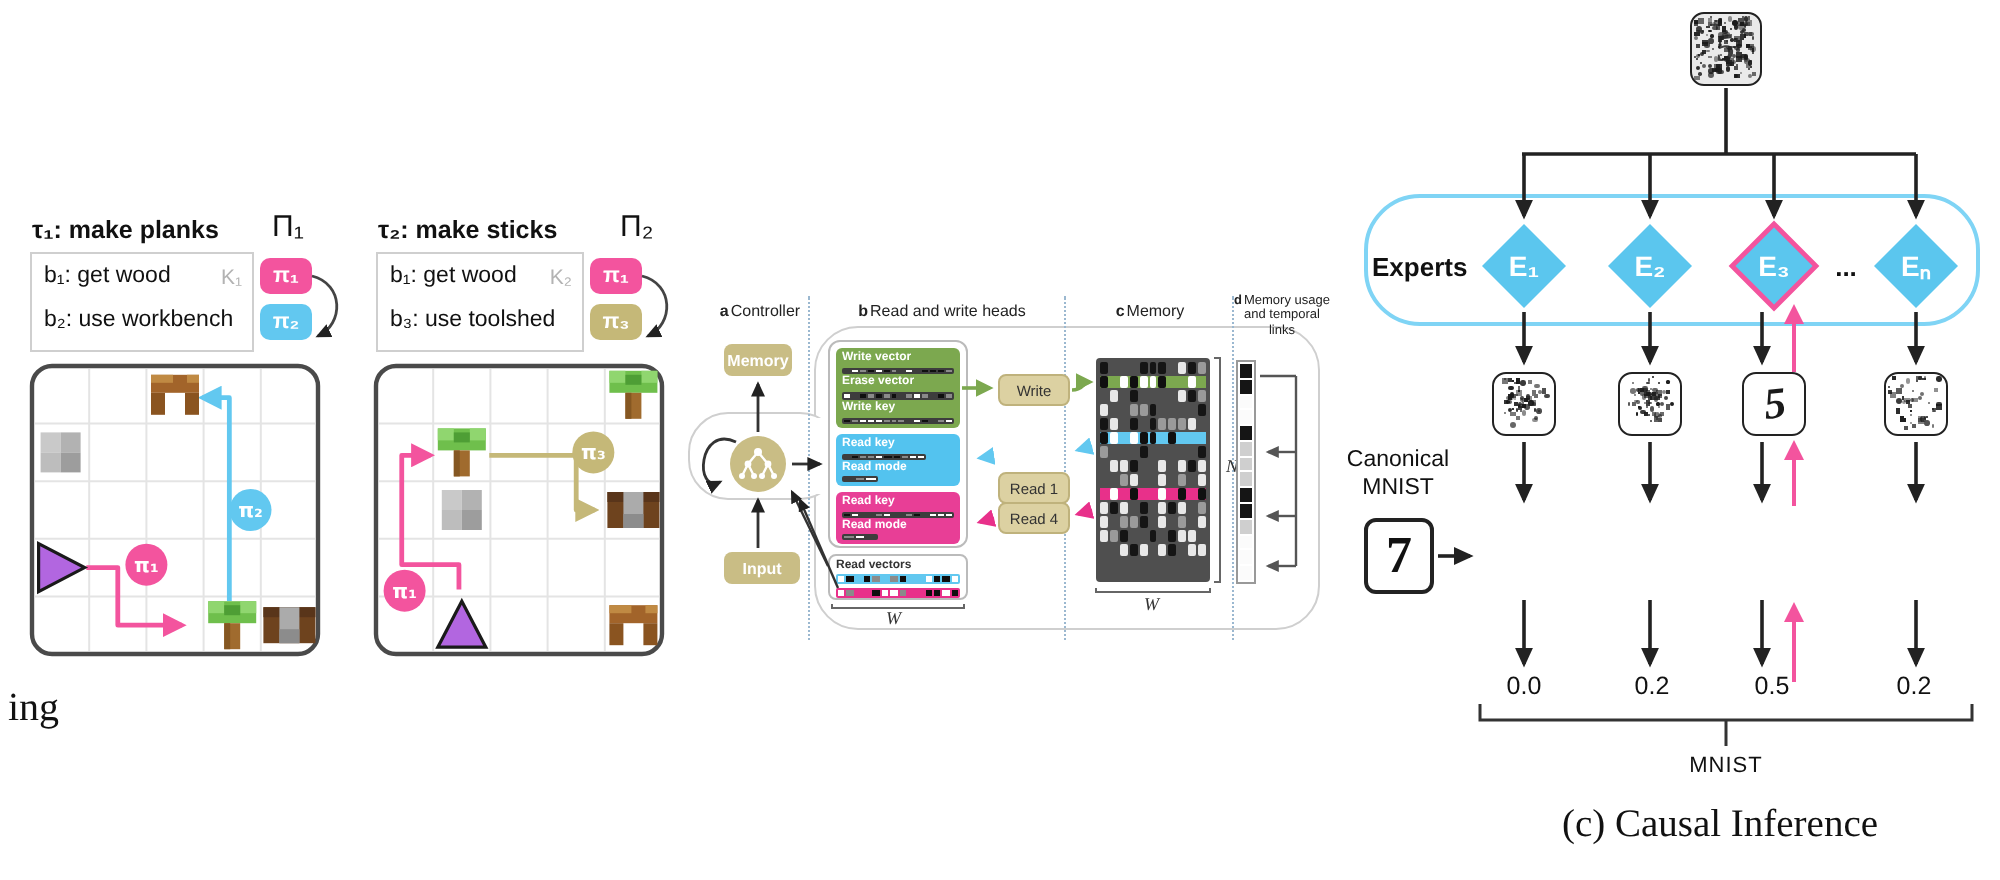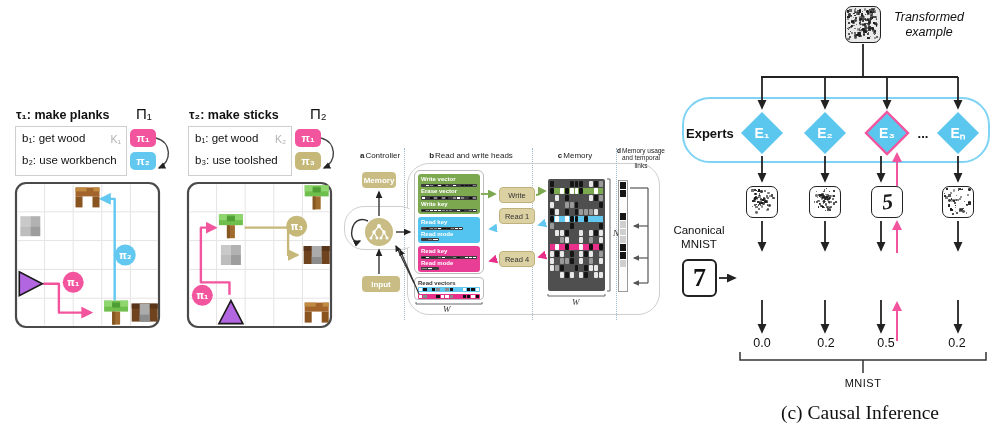--- a/index.html
+++ b/index.html
@@ -214,20 +214,21 @@
         <circle r="10.5" fill="#C5B878"></circle>
         <text y="3.5" text-anchor="middle" fill="#fff" font-size="10" font-weight="bold" font-family="&quot;DejaVu Sans&quot;,sans-serif">π₃</text>
       </g>
       <g transform="translate(15.3,113.32)">
         <circle r="10.5" fill="#F3549E"></circle>
         <text y="3.5" text-anchor="middle" fill="#fff" font-size="10" font-weight="bold" font-family="&quot;DejaVu Sans&quot;,sans-serif">π₁</text>
       </g>
     </svg>
 
   <div class="caption" style="left:4px;top:342px;width:350px">
+    <div>ing</div>
   </div>
 
   <div class="container-b" style="left:407px;top:163px;width:253px;height:152px"></div>
   <div class="bump" style="left:344px;top:206px;width:76px;height:44px"></div>
   <div class="eraser" style="left:406px;top:209px;width:13px;height:38px"></div>
   <div class="sep" style="left:404px;top:148px;height:172px"></div>
   <div class="sep" style="left:532px;top:148px;height:172px"></div>
   <div class="sep" style="left:616px;top:148px;height:172px"></div>
 
   <div class="sec" style="left:348px;top:151px;width:64px"><b>a</b><span>Controller</span></div>
@@ -385,21 +386,21 @@
         <span style="background: transparent;"></span>
         <span style="background: rgb(15, 15, 15);"></span>
         <span style="background: rgb(15, 15, 15);"></span>
         <span style="background: rgb(255, 255, 255);"></span>
         <span style="background: rgb(15, 15, 15);"></span>
       </div>
   </div>
   <div class="dimlabel" style="left:443px;top:304px">W</div>
 
   <div class="opbox" style="left:499px;top:187px;width:36px;height:16px">Write</div>
-  <div class="opbox" style="left:499px;top:208px;width:36px;height:16px">Read 1</div>
+  <div class="opbox" style="left:499px;top:236px;width:36px;height:16px">Read 1</div>
   <div class="opbox" style="left:499px;top:251px;width:36px;height:16px">Read 4</div>
 
   <div class="mem" id="memory" style="left:548px;top:179px;width:57px;height:112px">
       <div class="mrow">
         <span style="background: rgb(21, 21, 21);"></span>
         <span style="background: transparent;"></span>
         <span style="background: transparent;"></span>
         <span style="background: transparent;"></span>
         <span style="background: rgb(21, 21, 21);"></span>
         <span style="background: rgb(21, 21, 21);"></span>
@@ -745,24 +746,20 @@
       <i style="left: 66.1632%; top: 36.6642%; width: 2.97185px; height: 2.97185px; background: rgb(26, 26, 26); opacity: 0.836847; border-radius: 0%;"></i>
       <i style="left: 65.0397%; top: 61.1834%; width: 2.95879px; height: 2.95879px; background: rgb(26, 26, 26); opacity: 0.822737; border-radius: 0%;"></i>
       <i style="left: 47.5061%; top: 12.0797%; width: 1.20487px; height: 1.20487px; background: rgb(26, 26, 26); opacity: 0.74172; border-radius: 50%;"></i>
       <i style="left: 39.3093%; top: 79.0686%; width: 2.51567px; height: 2.51567px; background: rgb(26, 26, 26); opacity: 0.738979; border-radius: 50%;"></i>
       <i style="left: 81.5267%; top: 3.85785%; width: 1.63147px; height: 1.63147px; background: rgb(26, 26, 26); opacity: 0.648631; border-radius: 0%;"></i>
       <i style="left: 37.0022%; top: 31.5381%; width: 2.82302px; height: 2.82302px; background: rgb(26, 26, 26); opacity: 0.832203; border-radius: 0%;"></i>
       <i style="left: 25.8039%; top: 3.04661%; width: 1.27695px; height: 1.27695px; background: rgb(26, 26, 26); opacity: 0.661748; border-radius: 0%;"></i>
       <i style="left: 6.53453%; top: 57.2997%; width: 1.90128px; height: 1.90128px; background: rgb(26, 26, 26); opacity: 0.568215; border-radius: 50%;"></i>
       <i style="left: 82.1121%; top: 77.6889%; width: 1.22866px; height: 1.22866px; background: rgb(26, 26, 26); opacity: 0.963563; border-radius: 50%;"></i>
     </div>
-  <div class="translabel" style="left:886px;top:10px;width:86px">
-    <div>Transformed</div>
-    <div>example</div>
-  </div>
 
   <div class="band" style="left:682px;top:97px;width:308px;height:66px"></div>
   <div class="experts-label" style="left:686px;top:126px">Experts</div>
 
   <div class="canonlabel" style="left:670px;top:223px;width:58px">
     <div>Canonical</div>
     <div>MNIST</div>
   </div>
   <div class="sevenbox" style="left:682px;top:259px">
     <span class="seven">7</span>

